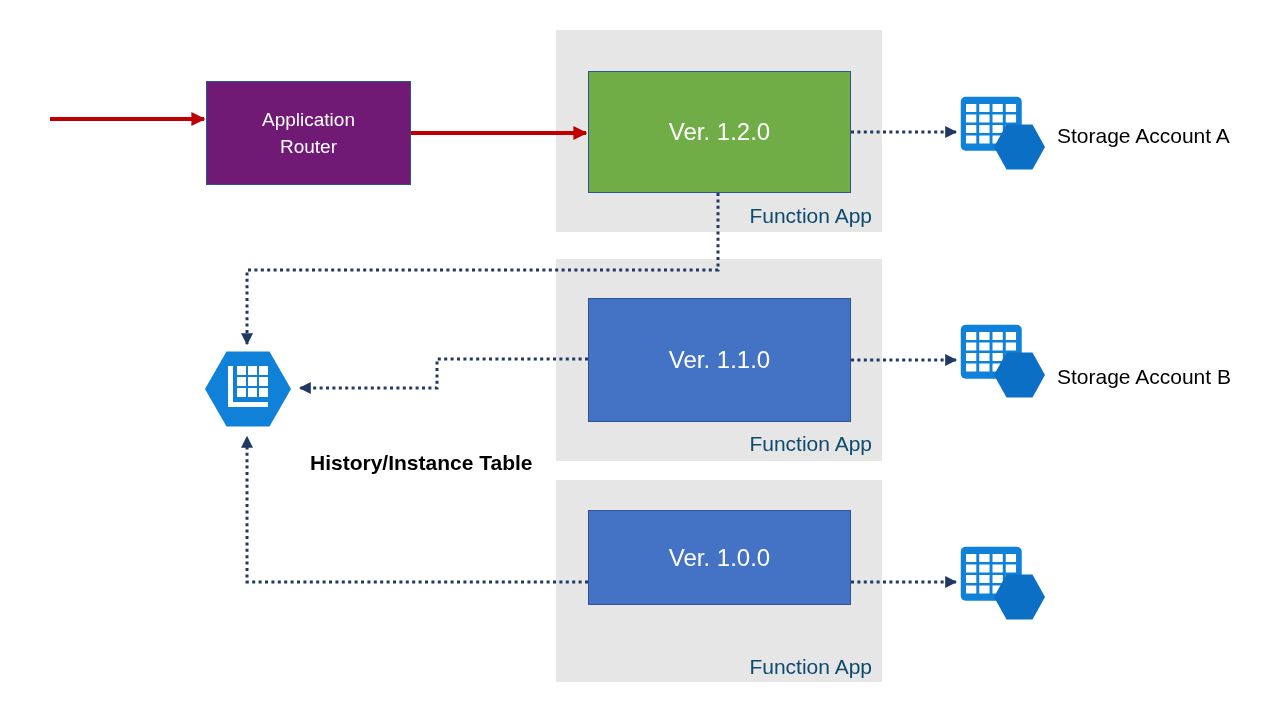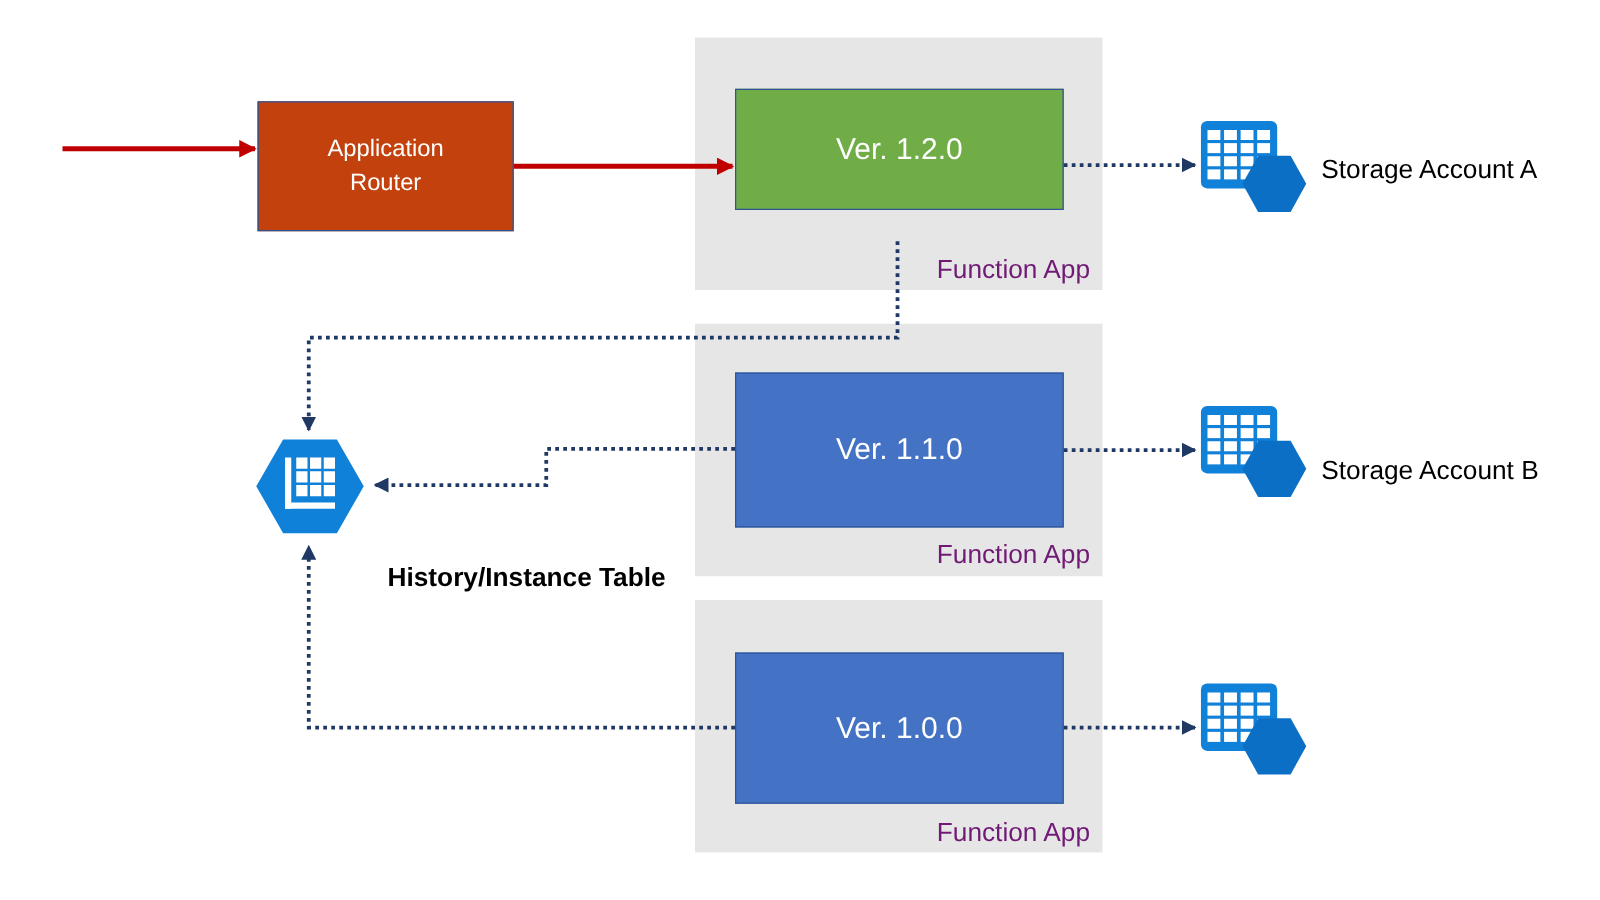--- a/index.html
+++ b/index.html
@@ -7,36 +7,36 @@
     font-family: "Liberation Sans", sans-serif; }
   .stage { position: relative; width: 1280px; height: 720px; background: #ffffff; }
 
   
   .panel { position: absolute; left: 556px; width: 326px; height: 202px; background: #E7E6E6; }
   .panel-top    { top: 30px; }
   .panel-middle { top: 259px; }
   .panel-bottom { top: 480px; }
 
   .panel-label { position: absolute; right: 408px; width: 200px; text-align: right;
-    font-size: 21px; color: #701a75; line-height: 26px; }
+    font-size: 21px; color: #0c4a6e; line-height: 26px; }
   .pl-top    { top: 203px; }
   .pl-middle { top: 431px; }
   .pl-bottom { top: 654px; }
 
   
   .verbox { position: absolute; left: 588px; width: 263px; border: 1.5px solid #2F5496;
     display: flex; align-items: center; justify-content: center;
     color: #ffffff; font-size: 24px; }
-  .ver-120 { top: 71px;  height: 97px; background: #70AD47; }
+  .ver-120 { top: 71px;  height: 122px; background: #70AD47; }
   .ver-110 { top: 298px; height: 124px; background: #4472C4; }
-  .ver-100 { top: 522px; height: 121px; background: #4472C4; }
+  .ver-100 { top: 510px; height: 95px; background: #4472C4; }
 
   
   .router { position: absolute; left: 206px; top: 81px; width: 205px; height: 104px;
-    background: #c2410c; border: 1.5px solid #2F5496;
+    background: #701a75; border: 1.5px solid #2F5496;
     display: flex; align-items: center; justify-content: center; }
   .router-label { width: 140px; text-align: center; color: #ffffff; font-size: 19px;
     line-height: 27px; }
 
   
   .icon-abs { position: absolute; }
   .storage-icon-a { left: 960px; top: 96px; }
   .storage-icon-b { left: 960px; top: 324px; }
   .storage-icon-c { left: 960px; top: 546px; }
   .history-icon   { left: 204px; top: 350px; }

